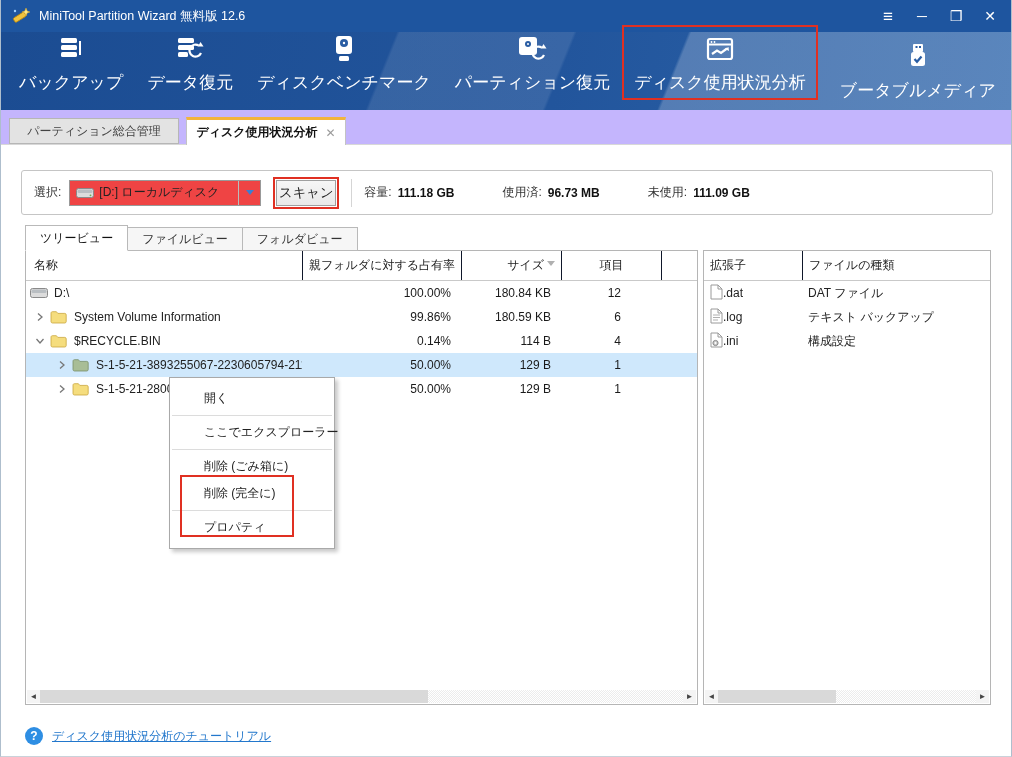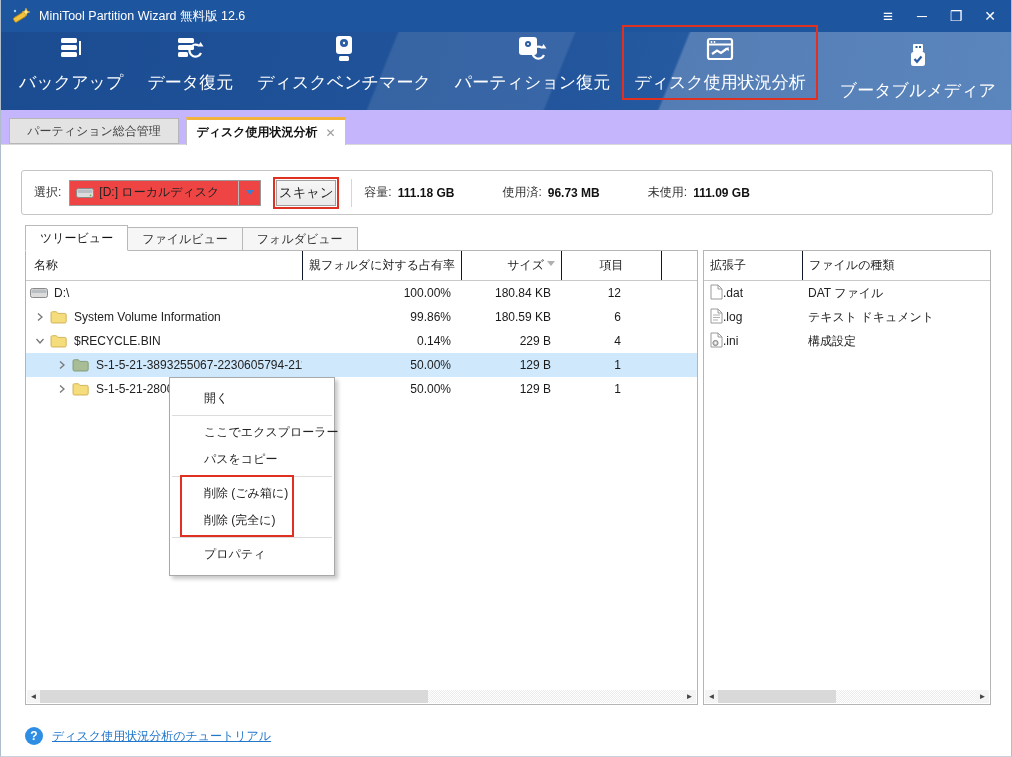--- a/index.html
+++ b/index.html
@@ -347,21 +347,21 @@
               </svg>
           </span>
           <span class="ficon">
             <svg width="17" height="14" viewBox="0 0 17 14">
                 <path d="M1 3.2c0-.9.6-1.5 1.4-1.5h4l1.4 1.7h7c.8 0 1.4.6 1.4 1.4v6.8c0 .8-.6 1.4-1.4 1.4H2.4c-.8 0-1.4-.6-1.4-1.4z" fill="#f5dd7e" stroke="#c9a63d" stroke-width="0.8"></path>
               </svg>
           </span>
           <span>$RECYCLE.BIN</span>
         </div>
         <div class="t-num">0.14%</div>
-        <div class="t-num">229 B</div>
+        <div class="t-num">114 B</div>
         <div class="t-num items">4</div>
         <div></div>
       </div>
 
       <div class="tree-row selected">
         <div class="t-name">
           <span class="indent"></span>
           <span class="exp">
             <svg width="8" height="10" viewBox="0 0 8 10">
                 <polyline points="2,1.5 6,5 2,8.5" fill="none" stroke="#777" stroke-width="1.3"></polyline>
@@ -429,21 +429,21 @@
         <div class="e-ext">
           <span>
             <svg width="13" height="16" viewBox="0 0 13 16">
                 <path d="M1 1h7l4 4v10H1z" fill="#fff" stroke="#9a9a9a"></path>
                 <path d="M8 1v4h4" fill="none" stroke="#9a9a9a"></path>
                 <path d="M3 7h7M3 9.5h7M3 12h5" stroke="#b0b0b0"></path>
               </svg>
           </span>
           <span>.log</span>
         </div>
-        <div class="e-type">テキスト ドキュメント</div>
+        <div class="e-type">テキスト バックアップ</div>
       </div>
       <div class="ext-row">
         <div class="e-ext">
           <span>
             <svg width="13" height="16" viewBox="0 0 13 16">
                 <path d="M1 1h7l4 4v10H1z" fill="#fff" stroke="#9a9a9a"></path>
                 <path d="M8 1v4h4" fill="none" stroke="#9a9a9a"></path>
                 <circle cx="5.5" cy="11" r="2.6" fill="#c9c9c9" stroke="#8a8a8a"></circle>
                 <circle cx="5.5" cy="11" r="1" fill="#fff"></circle>
               </svg>
@@ -457,21 +457,20 @@
         <div class="sb-arrow left">◄</div>
         <div class="sb-thumb" style="left:13px; width:118px;"></div>
         <div class="sb-arrow right">►</div>
       </div>
     </div>
 
     <div class="ctx-menu">
       <div class="ctx-item">開く</div>
       <div class="ctx-sep"></div>
       <div class="ctx-item">ここでエクスプローラー</div>
-      <div class="ctx-item">パスをコピー</div>
       <div class="ctx-sep"></div>
       <div class="ctx-item">削除 (ごみ箱に)</div>
       <div class="ctx-item">削除 (完全に)</div>
       <div class="ctx-sep"></div>
       <div class="ctx-item">プロパティ</div>
       <div class="ctx-redbox"></div>
     </div>
 
     <div class="footer">
       <span class="help-circle">?</span>

